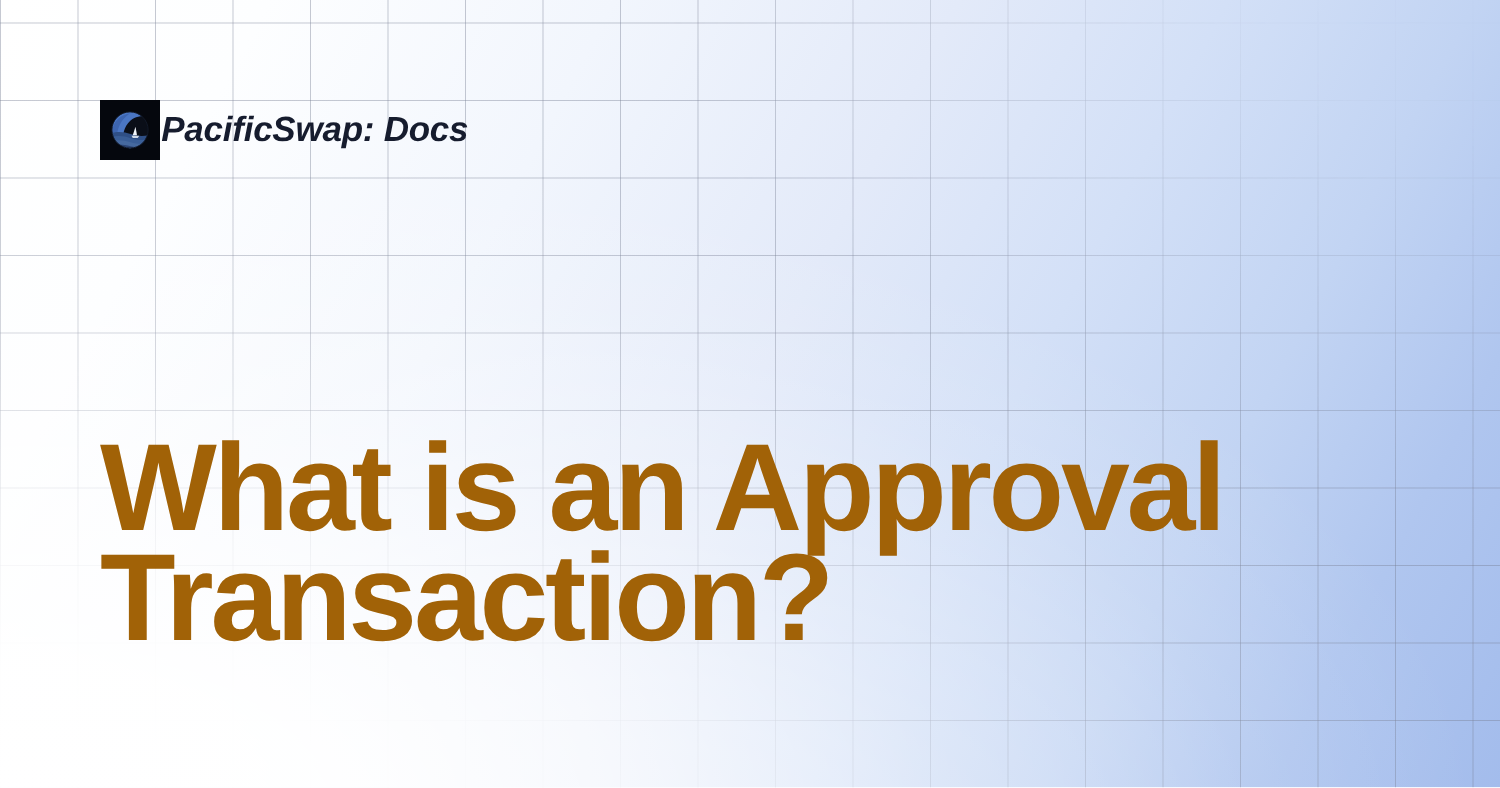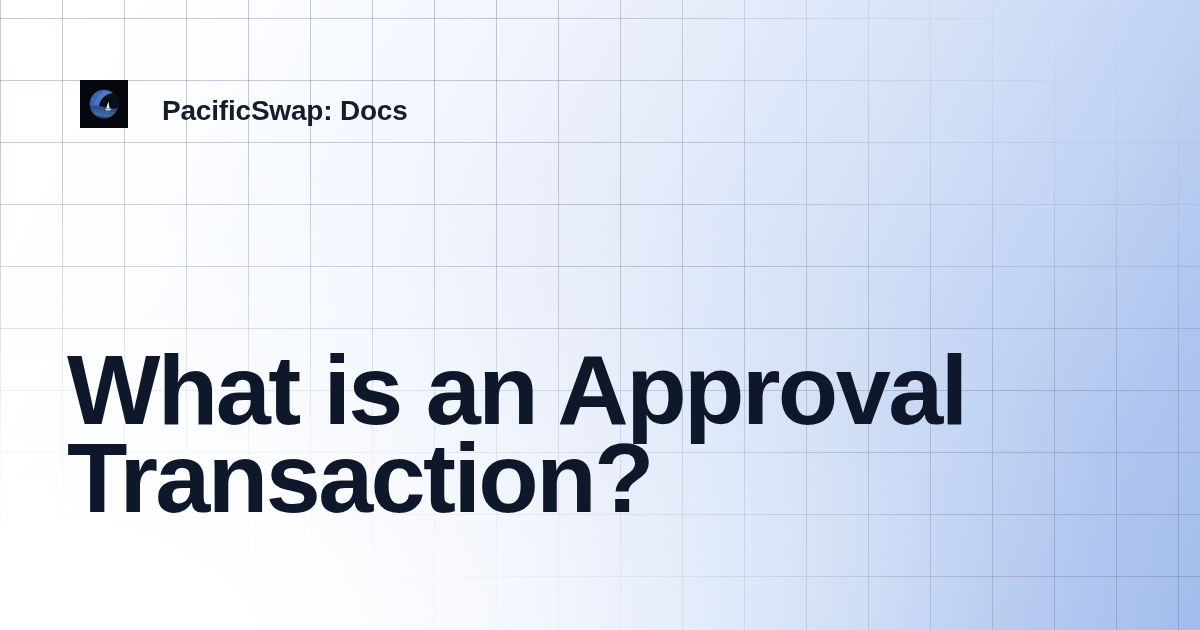--- a/index.html
+++ b/index.html
@@ -81,23 +81,24 @@
     position: absolute;
     inset: 0;
     z-index: 5;
   }
 
   .brand-row {
     position: absolute;
     left: 80px;
     top: 80px;
     display: flex;
-    align-items: flex-end;
-    gap: 34px;
+    align-items: center;
+    gap: 1px;
     height: 48px;
+    font-style: italic;
   }
 
   .brand-logo {
     width: 48px;
     height: 48px;
     flex: 0 0 48px;
     background: #05070d;
     display: block;
     position: relative;
   }
@@ -111,29 +112,29 @@
     font-size: 28px;
     line-height: 34px;
     font-weight: bold;
     letter-spacing: -0.2px;
     color: #161c2e;
     white-space: nowrap;
   }
 
   .headline {
     position: absolute;
-    left: 67px;
+    left: 80px;
     top: 346px;
     width: 960px;
     margin: 0;
     font-size: 99px;
     line-height: 88px;
     font-weight: bold;
     letter-spacing: -2.6px;
-    color: #0f172a;
+    color: #a16207;
     word-break: normal;
   }
 </style>
 </head>
 <body>
 
 <div class="og-card">
 
   <div class="bg-wash"></div>
   <div class="bg-grid"></div>

